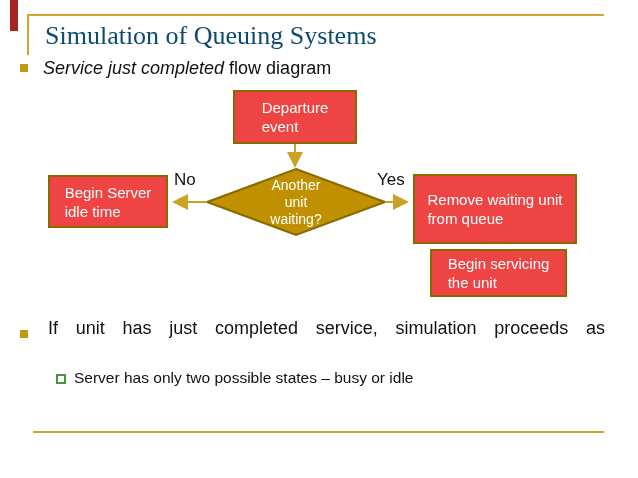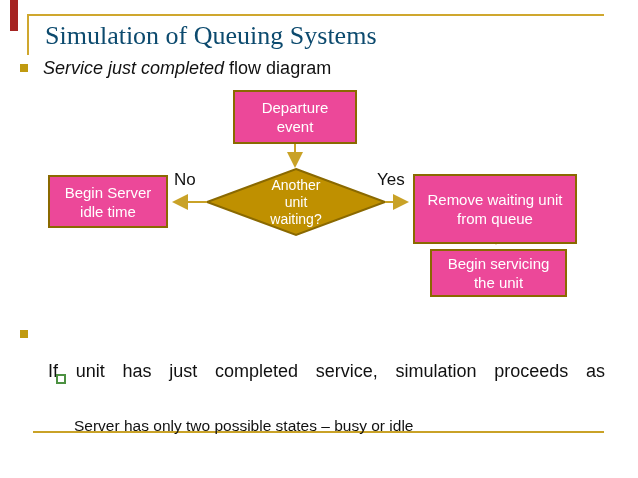--- a/index.html
+++ b/index.html
@@ -17,28 +17,28 @@
 
   
   .title{left:45px;top:21px;width:560px;
          font-family:"Liberation Serif","DejaVu Serif",serif;
          font-size:26px;color:#0c4a6e;letter-spacing:0px;}
 
   
   .bullet-sq{width:8px;height:8px;background:#C09A10;}
   .b1-text{left:43px;top:58px;width:560px;font-size:18px;color:#111;}
   .b1-text .it{font-style:italic;}
-  .b2-wrap{left:48px;top:316px;width:557px;font-size:18px;line-height:25px;color:#111;margin-top:43px;}
+  .b2-wrap{left:48px;top:316px;width:557px;font-size:18px;line-height:25px;color:#111;}
   .b2-line1{text-align:justify;text-align-last:justify;}
   .sub-sq{left:56px;top:374px;width:6px;height:6px;background:#fff;border:2px solid #4C9141;}
-  .sub-text{left:74px;top:369px;width:480px;font-size:15.5px;color:#111;margin-top:48px;}
+  .sub-text{left:74px;top:369px;width:480px;font-size:15.5px;color:#111;}
 
   
-  .fbox{background:#ec4899;border:2px solid #8A6900;color:#ffffff;
-        display:flex;align-items:center;justify-content:center;text-align:center;
+  .fbox{background:#ef4444;border:2px solid #8A6900;color:#ffffff;
+        display:flex;align-items:center;justify-content:center;text-align:left;
         font-size:15px;line-height:19px;white-space:pre-line;box-sizing:border-box;}
   .box-departure{left:233px;top:90px;width:124px;height:54px;}
   .box-idle{left:48px;top:175px;width:120px;height:53px;}
   .box-remove{left:413px;top:174px;width:164px;height:70px;}
   .box-servicing{left:430px;top:249px;width:137px;height:48px;}
 
   .diamond-text{left:242px;top:177px;width:108px;height:52px;color:#fff;
         font-size:14px;line-height:17px;text-align:center;white-space:pre-line;}
 
   .branch-label{font-size:17px;color:#111;}

